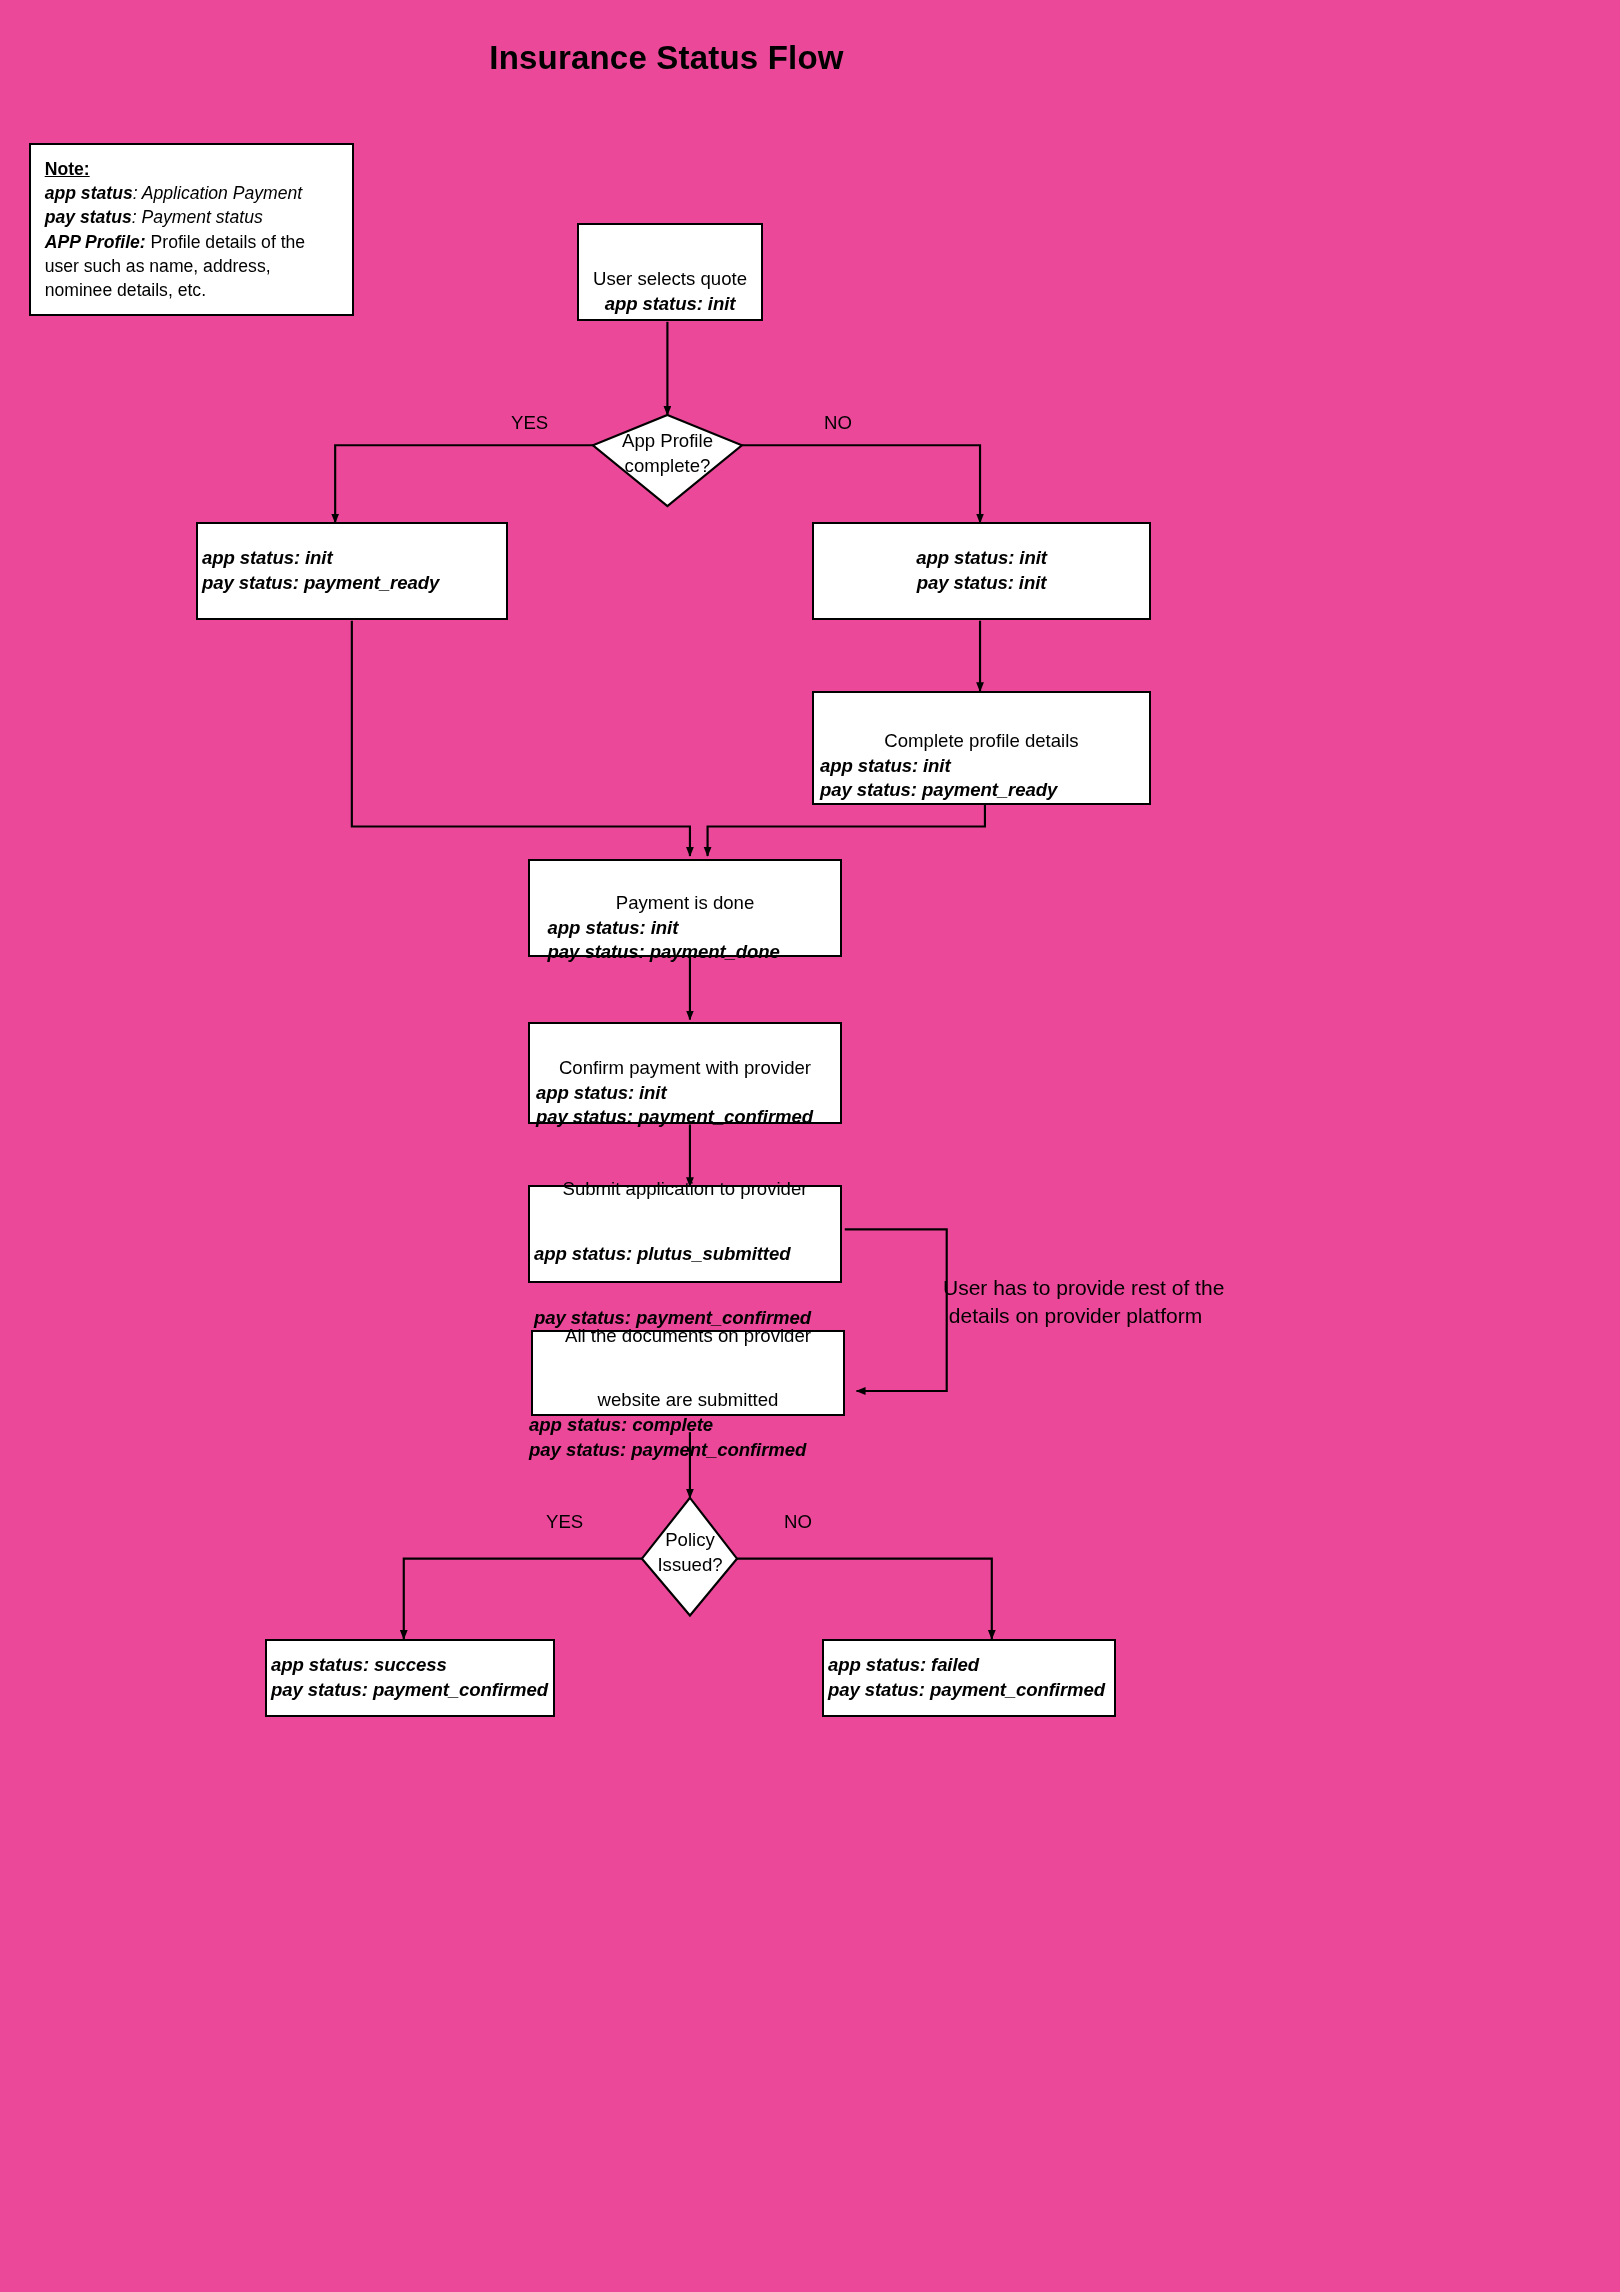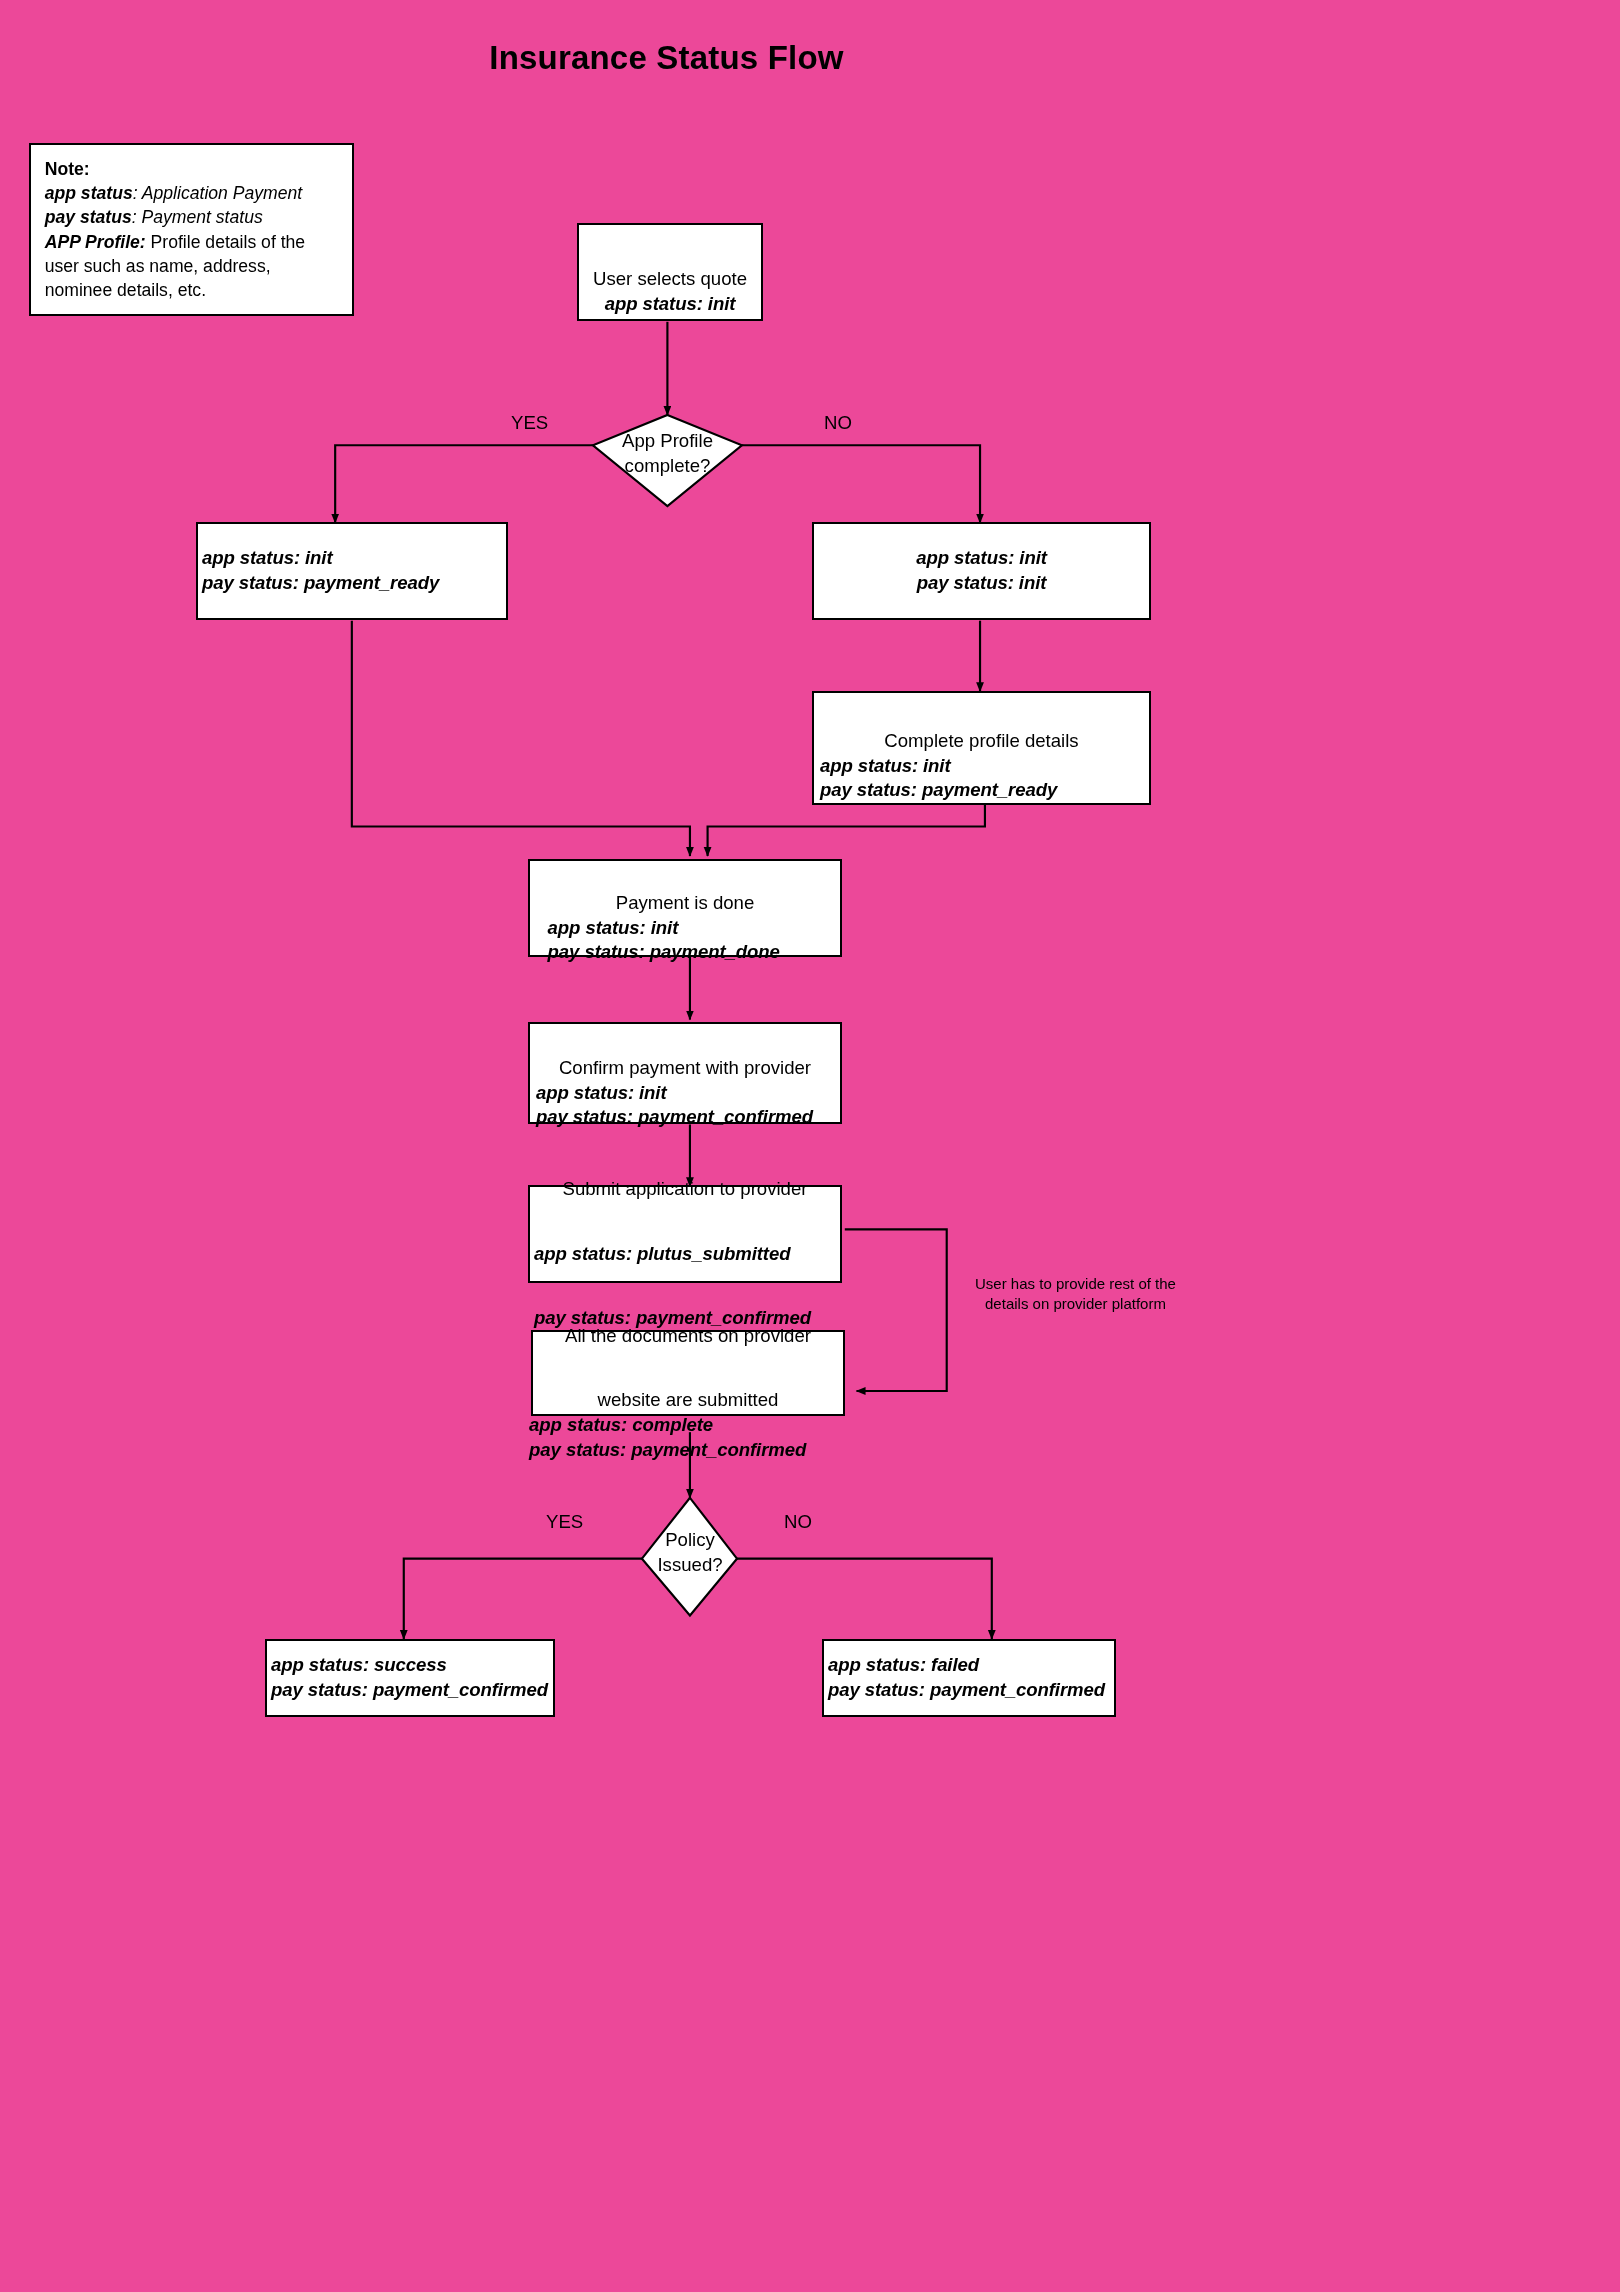--- a/index.html
+++ b/index.html
@@ -65,36 +65,37 @@
     position: absolute;
     box-sizing: border-box;
     border: 2px solid #000000;
     background: #ffffff;
     padding: 11.8px 13.7px 9.8px 13.7px;
     font-size: 17.6px;
     line-height: 1.38;
   }
   .note-title {
     font-weight: bold;
+    text-decoration: underline;
   }
   .note-term {
     font-weight: bold;
     font-style: italic;
   }
   .note-def-i { font-style: italic; }
   .note-def-r { font-style: normal; }
   
   .edge-label {
     position: absolute;
     font-size: 18.6px;
     white-space: nowrap;
   }
   .free-text {
     position: absolute;
-    font-size: 15px;
+    font-size: 21px;
     line-height: 1.35;
     text-align: center;
     white-space: nowrap;
   }
   
   .diamond-text {
     position: absolute;
     font-size: 18.6px;
     line-height: 1.35;
     text-align: center;

